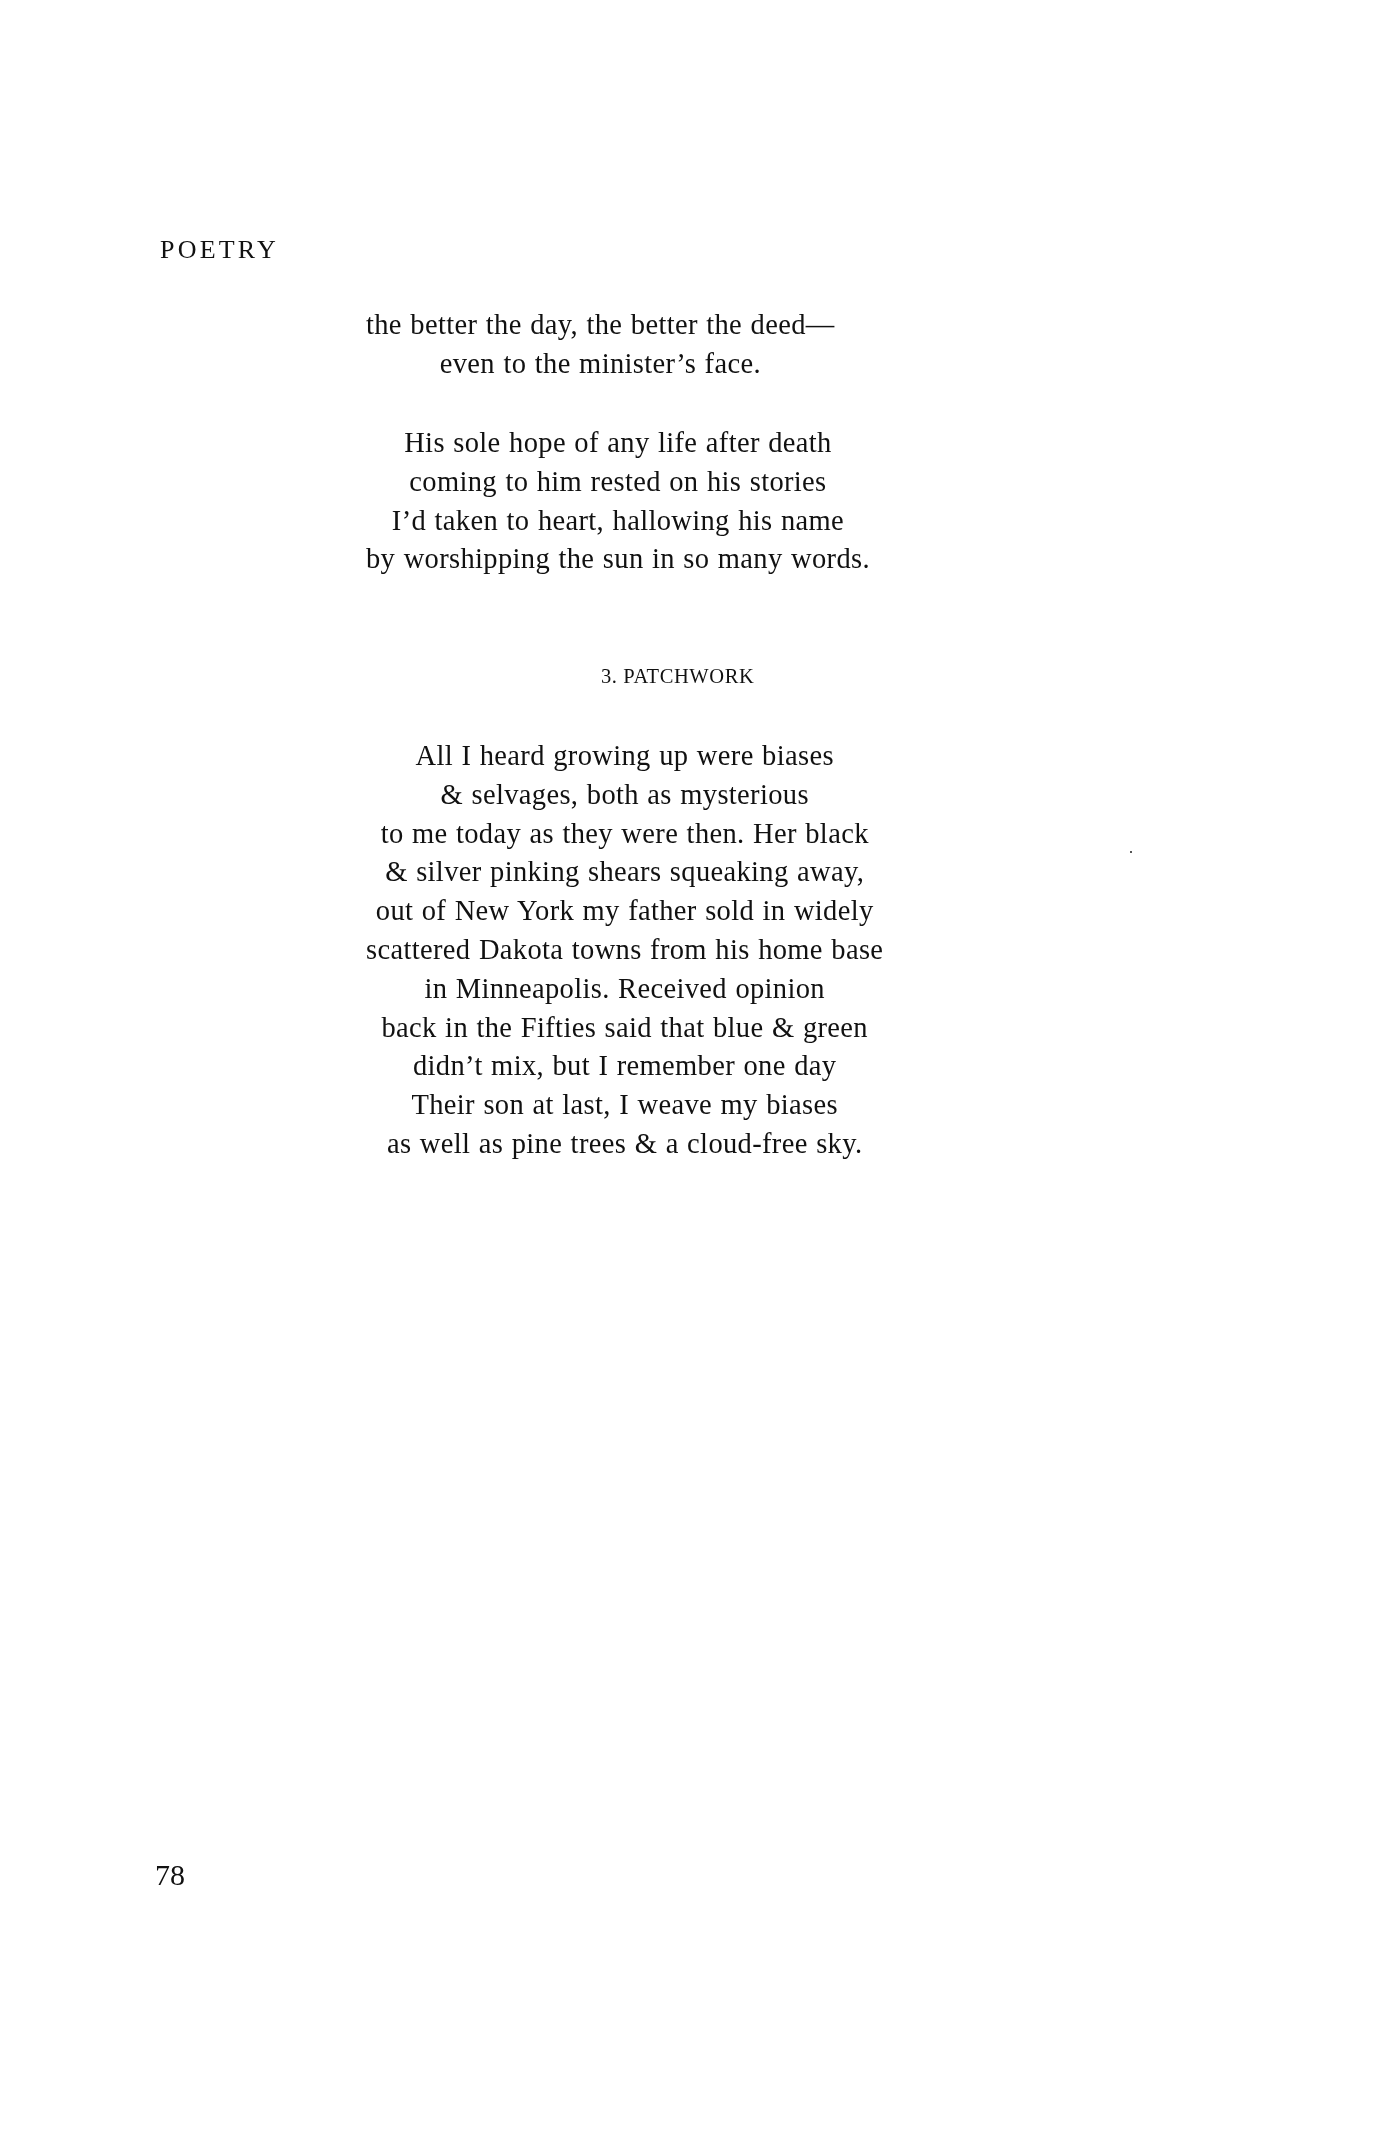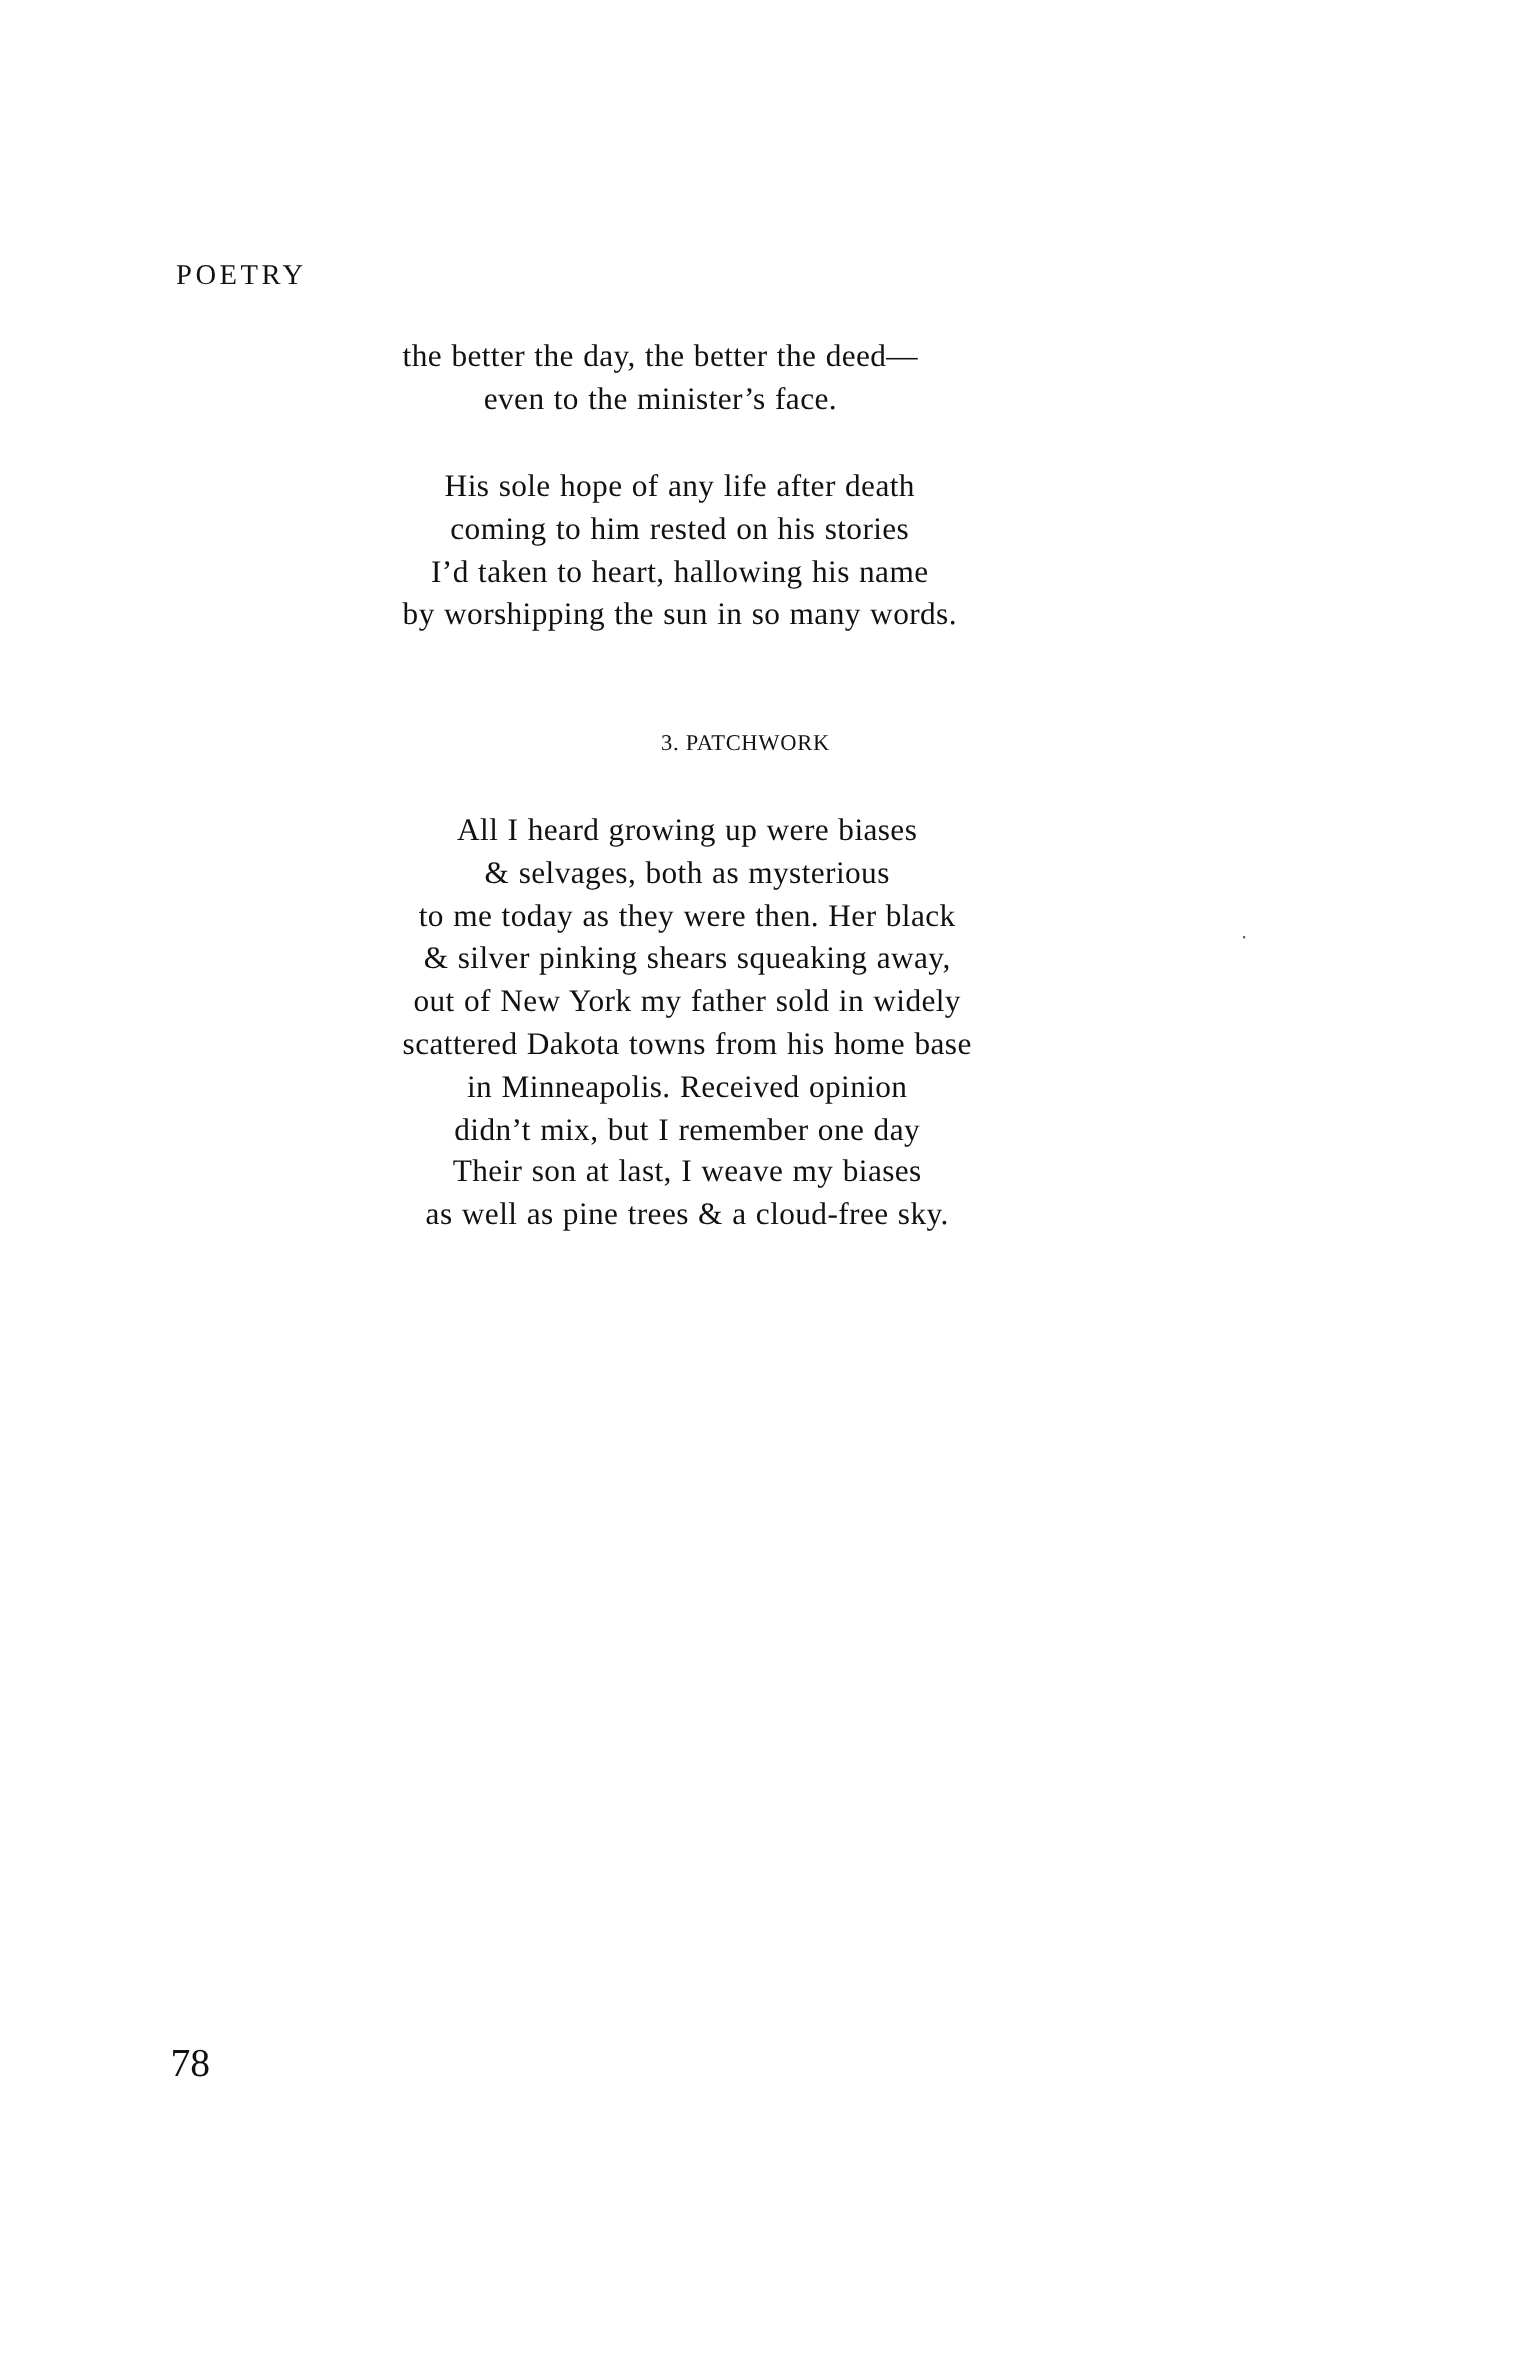--- a/index.html
+++ b/index.html
@@ -56,21 +56,21 @@
       left: 601px;
       font-size: 20.5px;
       letter-spacing: 0.6px;
       line-height: 24px;
       white-space: nowrap;
     }
     .page-number {
       position: absolute;
       left: 155px;
       top: 1857px;
-      font-size: 36px;
+      font-size: 30px;
       line-height: 36px;
       margin: 0;
     }
     .speck {
       position: absolute;
       left: 1130px;
       top: 851px;
       width: 2px;
       height: 2px;
       background: #555555;
@@ -98,20 +98,21 @@
 </h3>
 
 <div class="stanza stanza-3">
   <span class="line">All I heard growing up were biases</span>
   <span class="line">&amp; selvages, both as mysterious</span>
   <span class="line">to me today as they were then. Her black</span>
   <span class="line">&amp; silver pinking shears squeaking away,</span>
   <span class="line">out of New York my father sold in widely</span>
   <span class="line">scattered Dakota towns from his home base</span>
   <span class="line">in Minneapolis. Received opinion</span>
+  <span class="line">back in the Fifties said that blue &amp; green</span>
   <span class="line">didn’t mix, but I remember one day</span>
   <span class="line">Their son at last, I weave my biases</span>
   <span class="line">as well as pine trees &amp; a cloud-free sky.</span>
 </div>
 
 <div class="speck"></div>
 
 <p class="page-number">78</p>
 
 </body></html>

